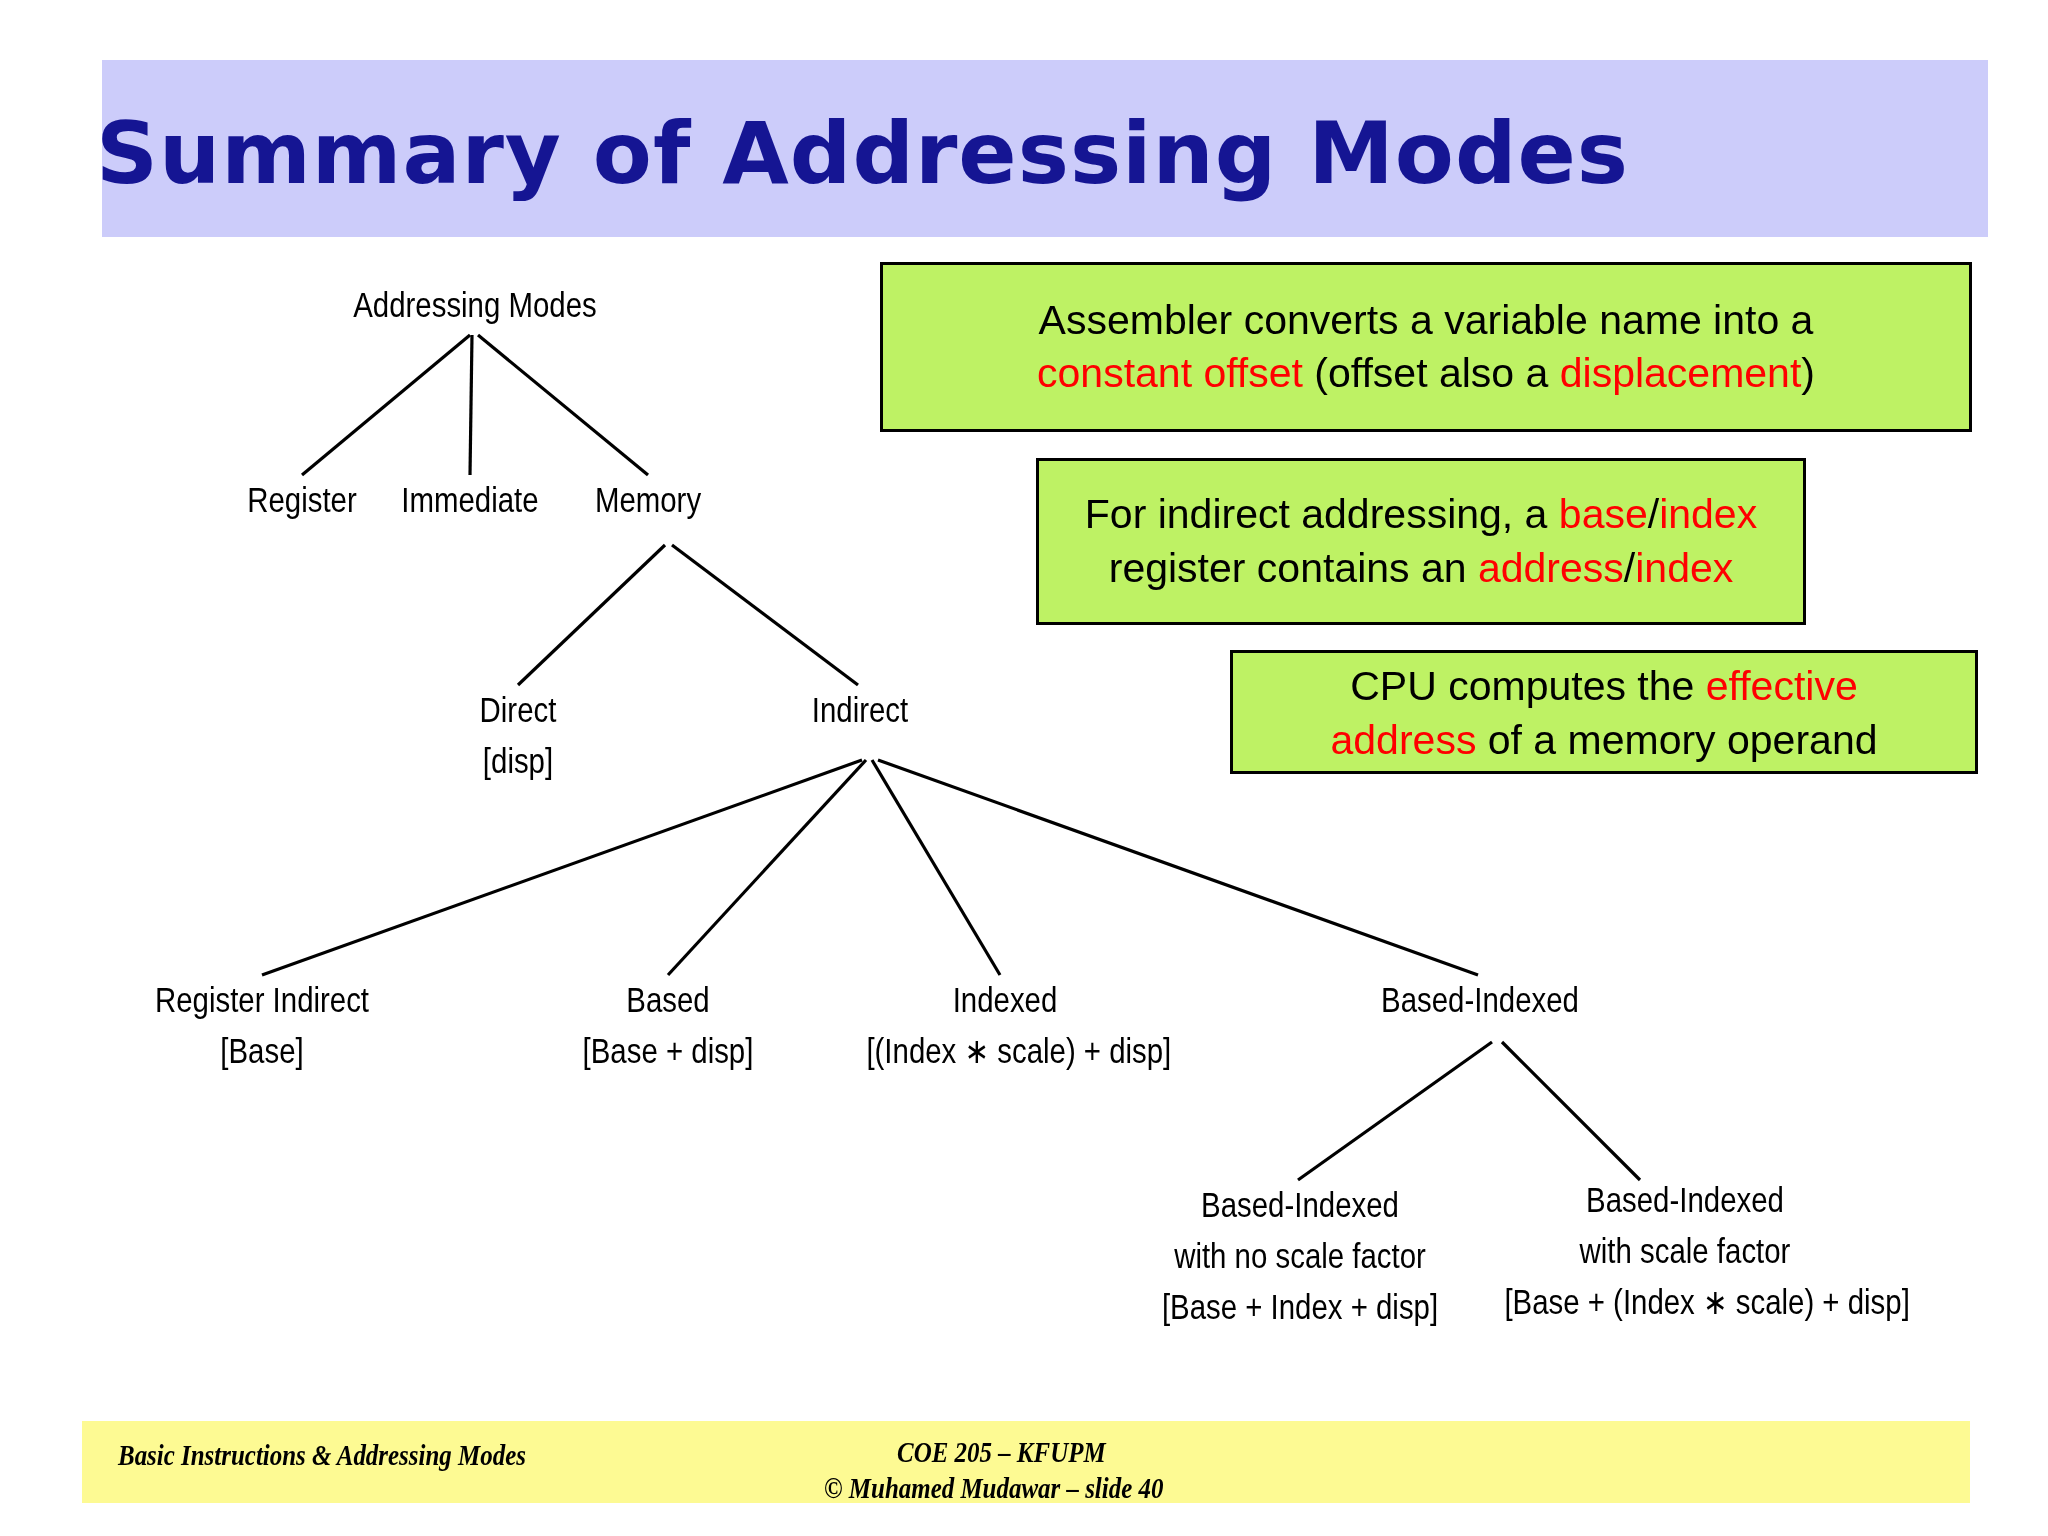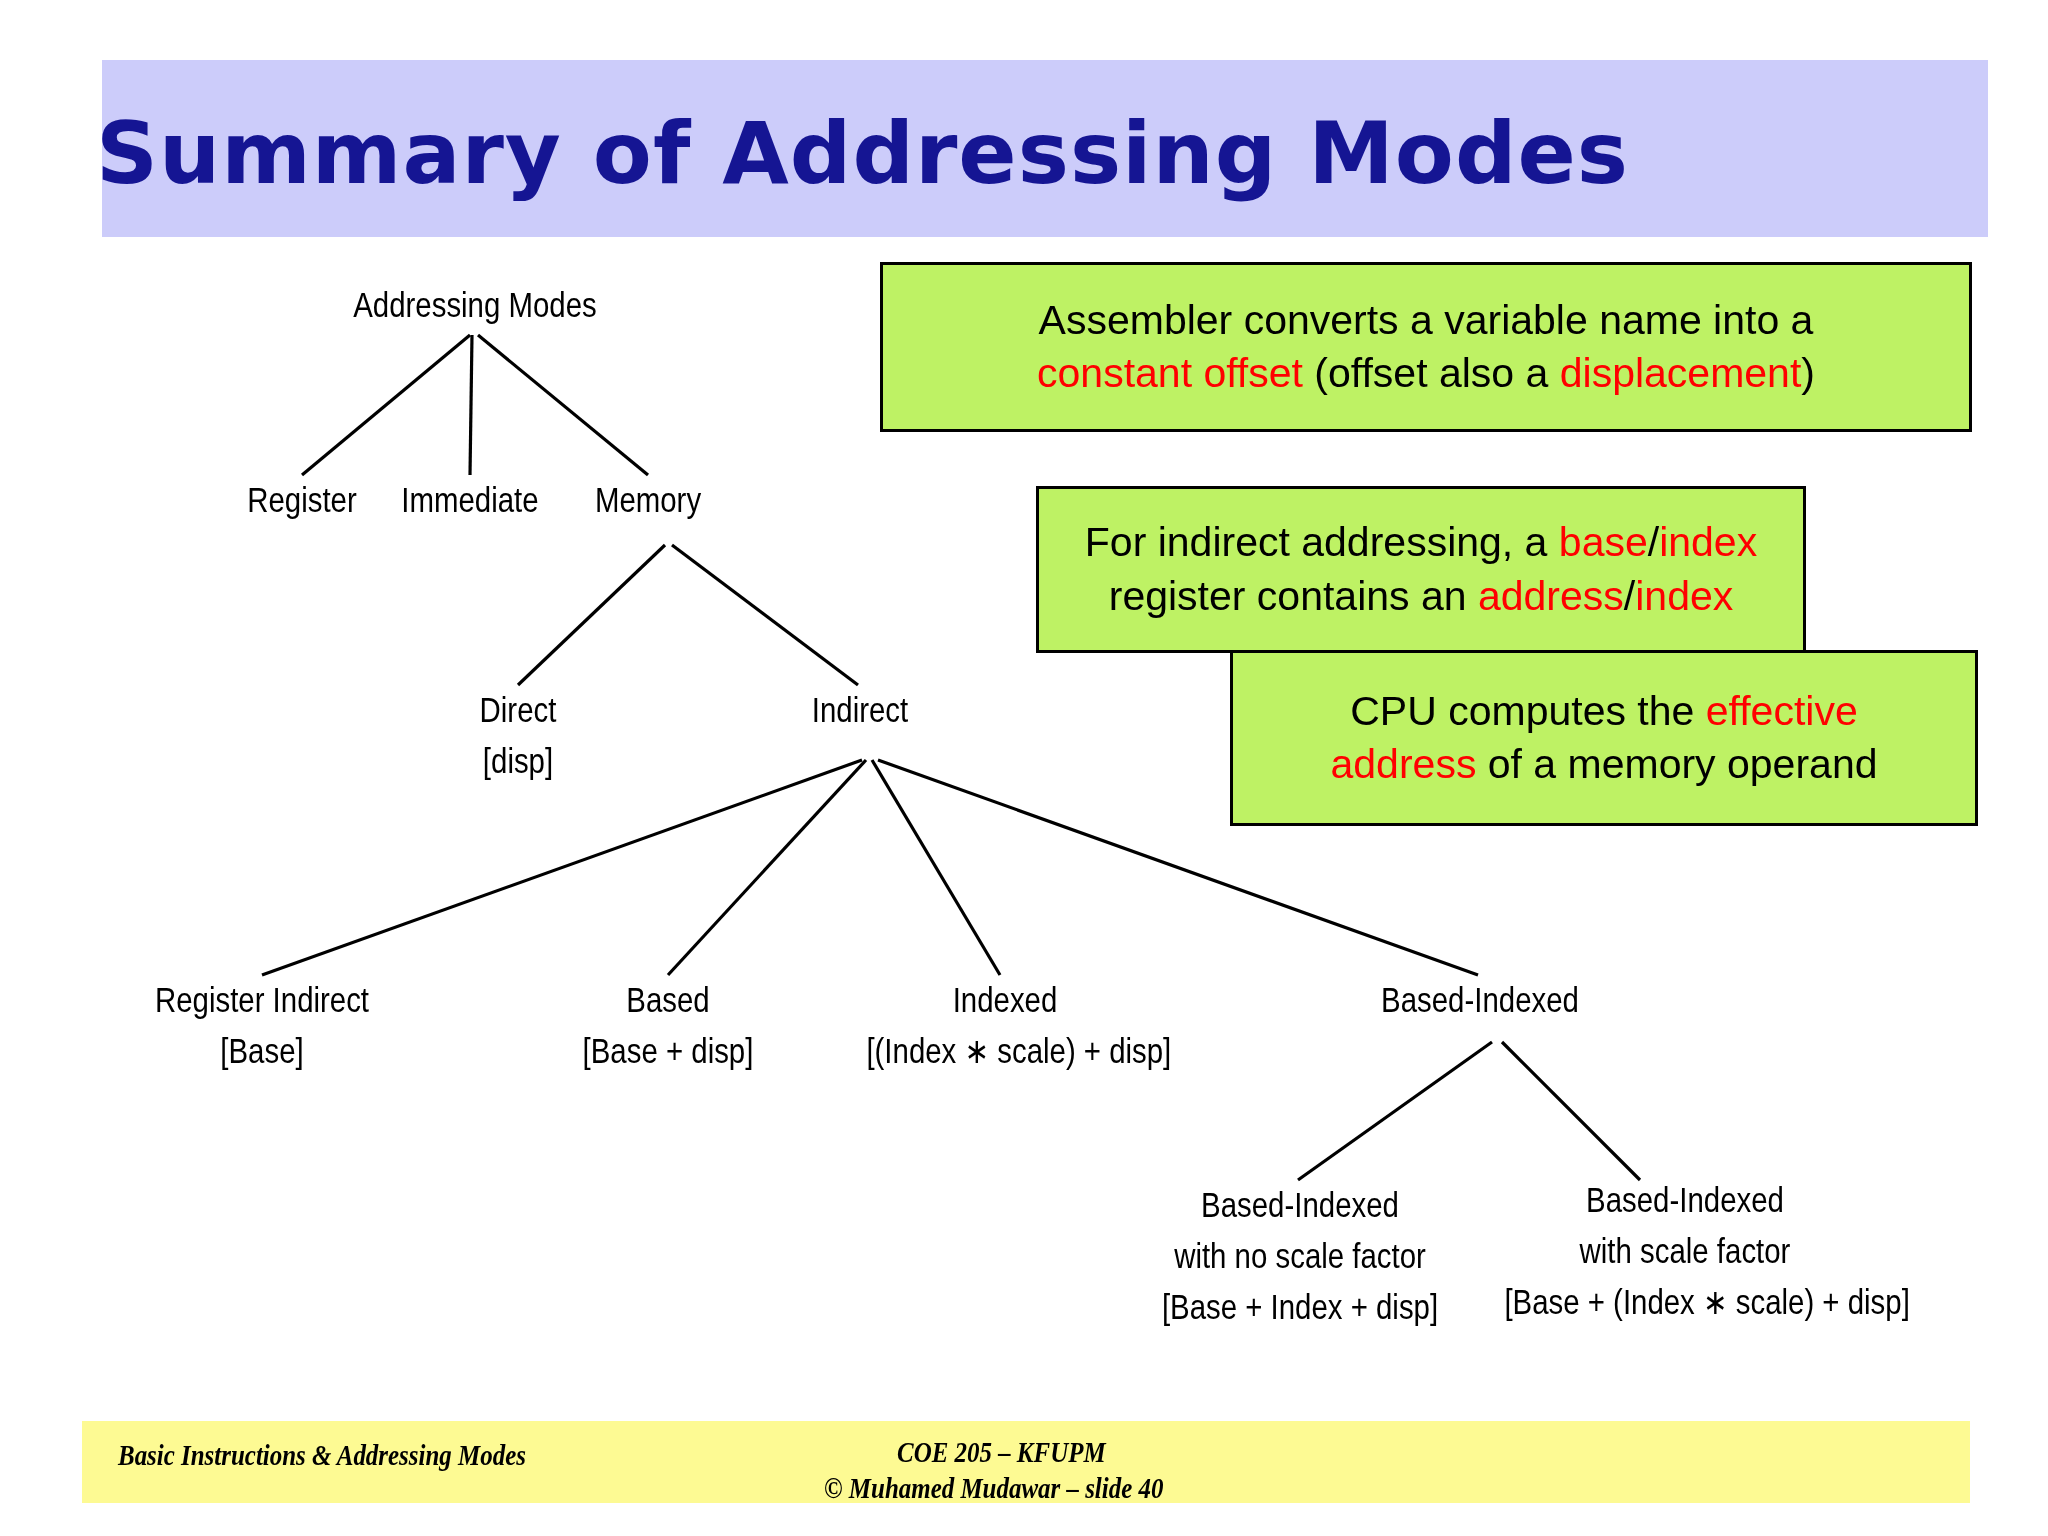--- a/index.html
+++ b/index.html
@@ -194,30 +194,30 @@
 
 <div class="callout" style="left:880px; top:262px; width:1092px; height:170px;">
   <span class="ln">
     <span>Assembler converts a variable name into a</span>
   </span>
   <span class="ln">
     <span class="red">constant offset</span><span> (offset also a </span><span class="red">displacement</span><span>)</span>
   </span>
 </div>
 
-<div class="callout" style="left:1036px; top:458px; width:770px; height:167px;margin-top:28px;">
+<div class="callout" style="left:1036px; top:458px; width:770px; height:167px;">
   <span class="ln">
     <span>For indirect addressing, a </span><span class="red">base</span><span>/</span><span class="red">index</span>
   </span>
   <span class="ln">
     <span>register contains an </span><span class="red">address</span><span>/</span><span class="red">index</span>
   </span>
 </div>
 
-<div class="callout" style="left:1230px; top:650px; width:748px; height:176px;">
+<div class="callout" style="left:1230px; top:650px; width:748px; height:124px;justify-content:flex-end;">
   <span class="ln">
     <span>CPU computes the </span><span class="red">effective</span>
   </span>
   <span class="ln">
     <span class="red">address</span><span> of a memory operand</span>
   </span>
 </div>
 
 <div id="footer-bar"></div>
 <div class="footer-text" id="footer-left">Basic Instructions &amp; Addressing Modes</div>

